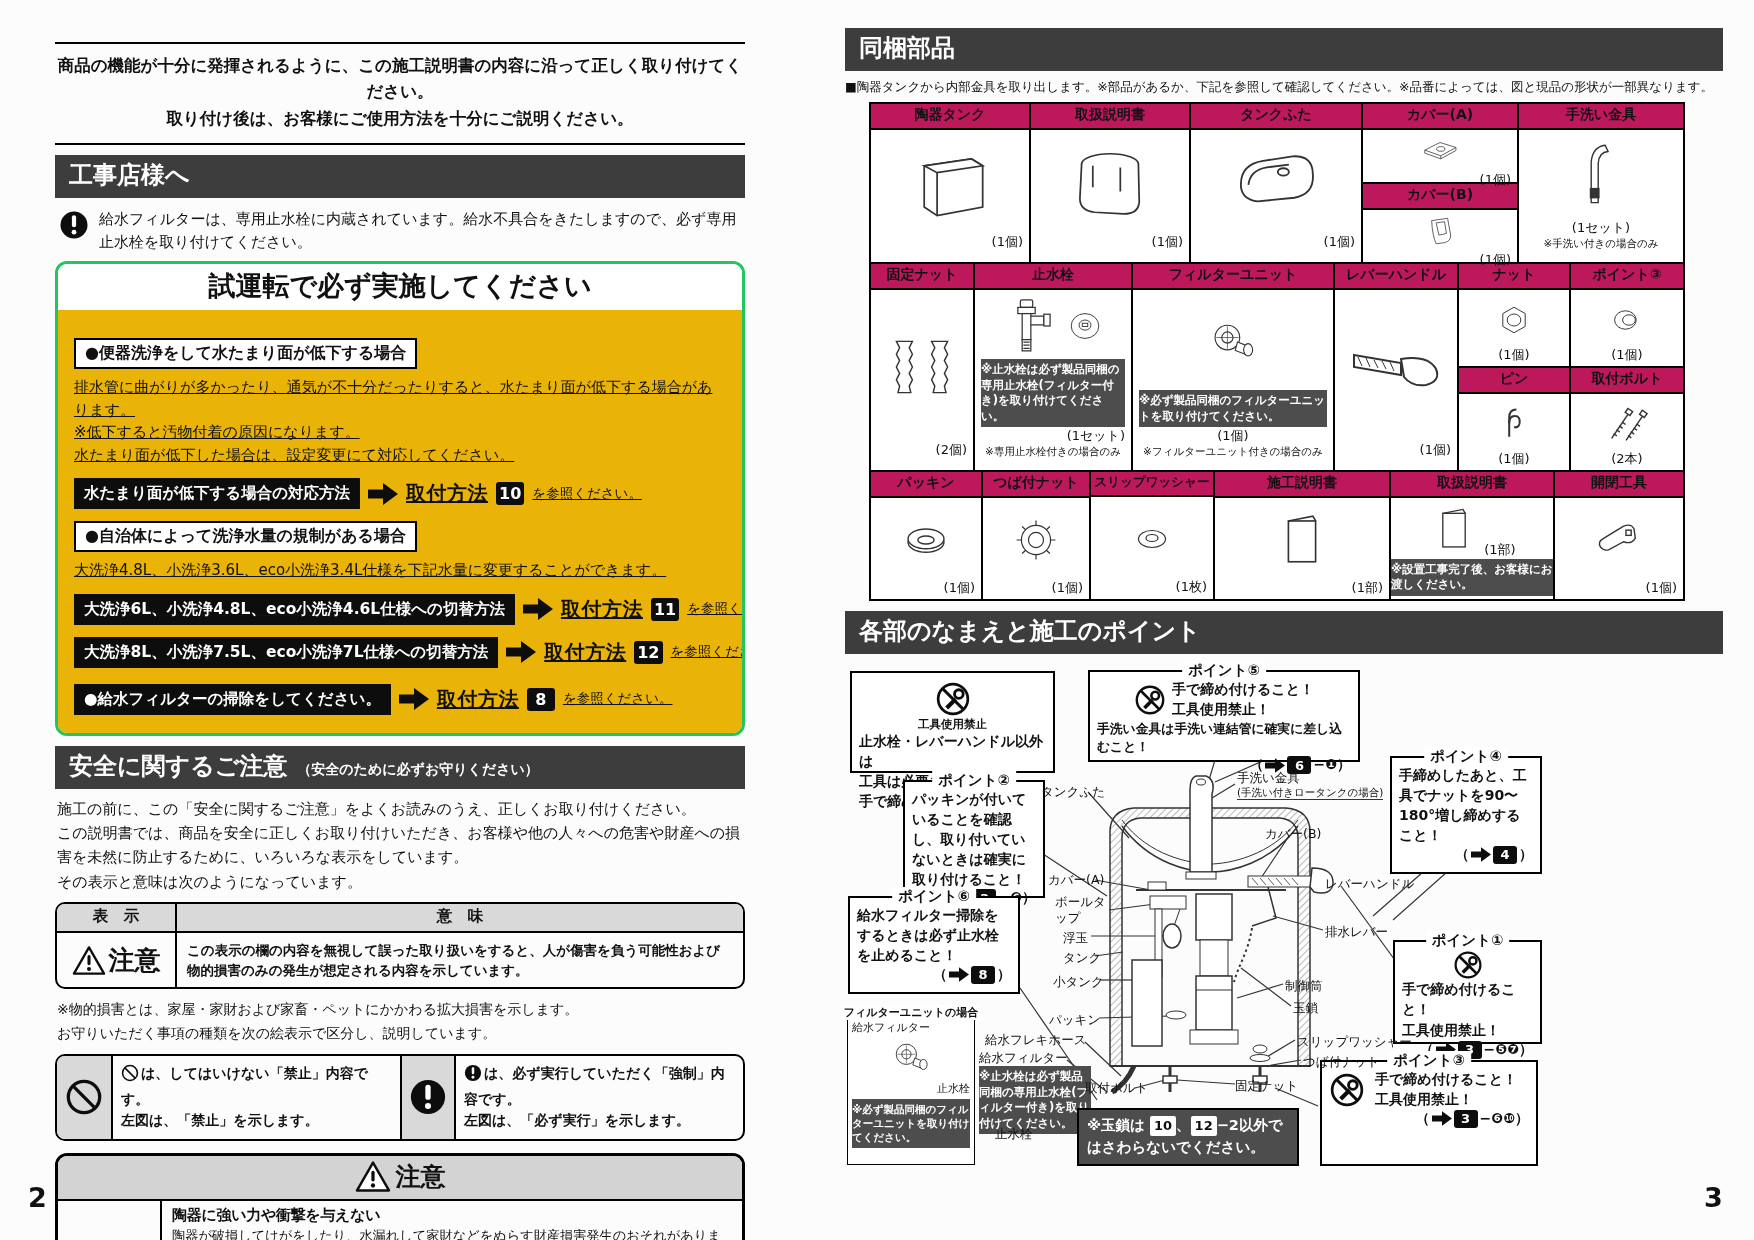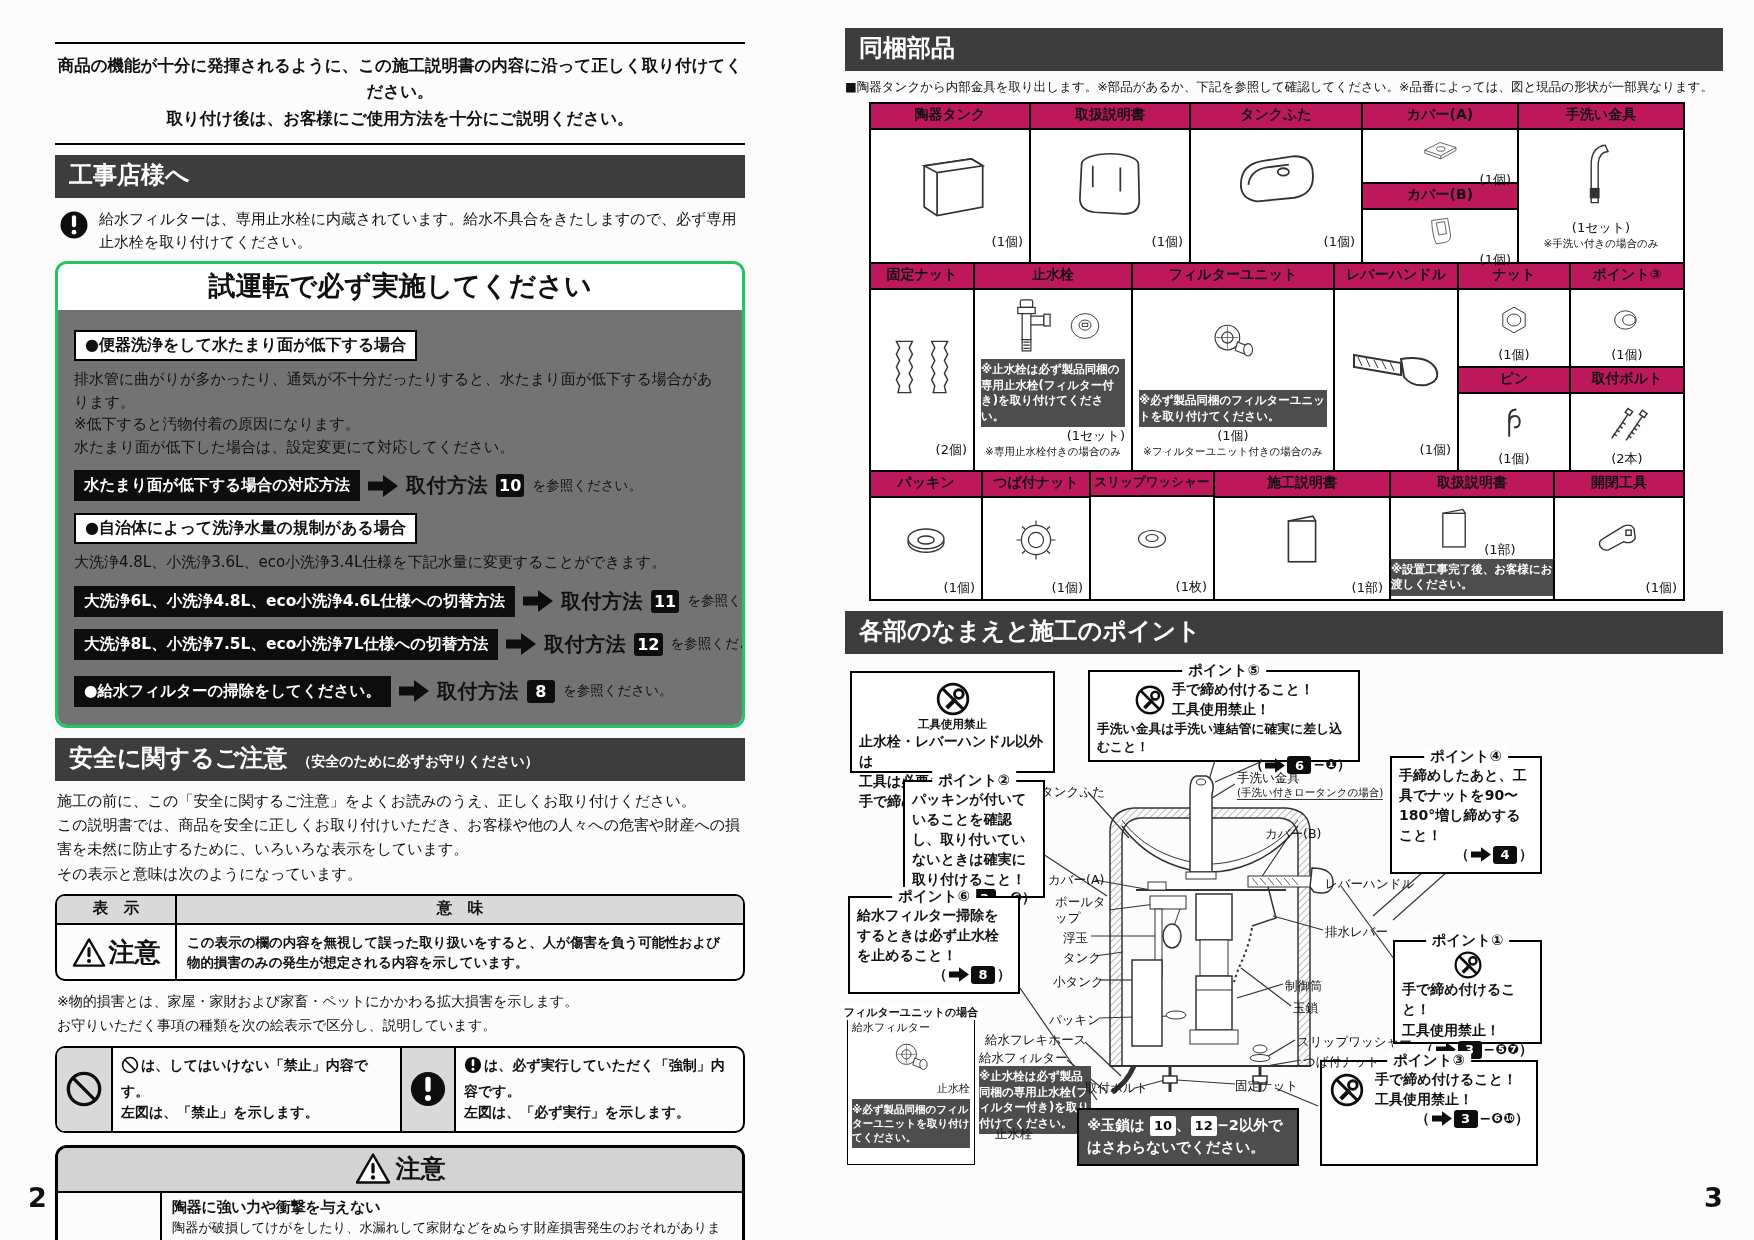--- a/index.html
+++ b/index.html
@@ -19,21 +19,21 @@
   .wnum { display:inline-block; background:#fff; color:#0d0d0d; font-weight:bold; font-size:13px; padding:0 4px; border-radius:2px; }
   .arw { width:30px; height:22px; flex:none; }
   .gnote { background:#4d4d4d; color:#fff; font-size:11.5px; font-weight:bold; padding:3px 0; line-height:1.35; }
 
   
   .intro-box { border-top:2.5px solid #000; border-bottom:2.5px solid #000; padding:9px 0 11px; text-align:center; font-weight:bold; font-size:16.5px; line-height:1.6; }
   .inote { display:flex; gap:10px; margin:10px 4px 8px; font-size:15px; line-height:1.5; align-items:flex-start; }
   .inote svg { flex:none; margin-top:2px; }
   .trialbox { border:3px solid #22c55e; border-radius:12px; overflow:hidden; margin-top:4px; }
   .trialtitle { text-align:center; font-size:27px; font-weight:bold; padding:4px 0 6px; background:#fff; }
-  .trialbody { background:#737373; padding:20px 16px 14px; }
+  .trialbody { background:#eab308; padding:28px 16px 14px;text-decoration:underline; }
   .caselabel { display:inline-block; background:#fff; border:2px solid #000; font-weight:bold; font-size:16px; padding:3px 9px; margin-bottom:7px; }
   .tline { font-size:15px; line-height:1.5; }
   .badgerow { display:flex; align-items:center; gap:8px; margin:12px 0 4px; white-space:nowrap; }
   .badge { background:#0d0d0d; color:#fff; font-weight:bold; font-size:15.5px; padding:5px 10px; flex:none; }
   .method { font-size:20px; font-weight:bold; letter-spacing:0.5px; }
   .refsuf { font-size:13.5px; }
   .safetypara { font-size:15px; line-height:1.62; margin:8px 2px; }
   .signtable { border:2.5px solid #000; border-radius:10px; overflow:hidden; margin-top:2px; }
   .sthead { display:grid; grid-template-columns:120px 1fr; background:#d9d9d9; border-bottom:2px solid #000; font-weight:bold; font-size:15.5px; text-align:center; }
   .sthead div { padding:2px 0 4px; }

